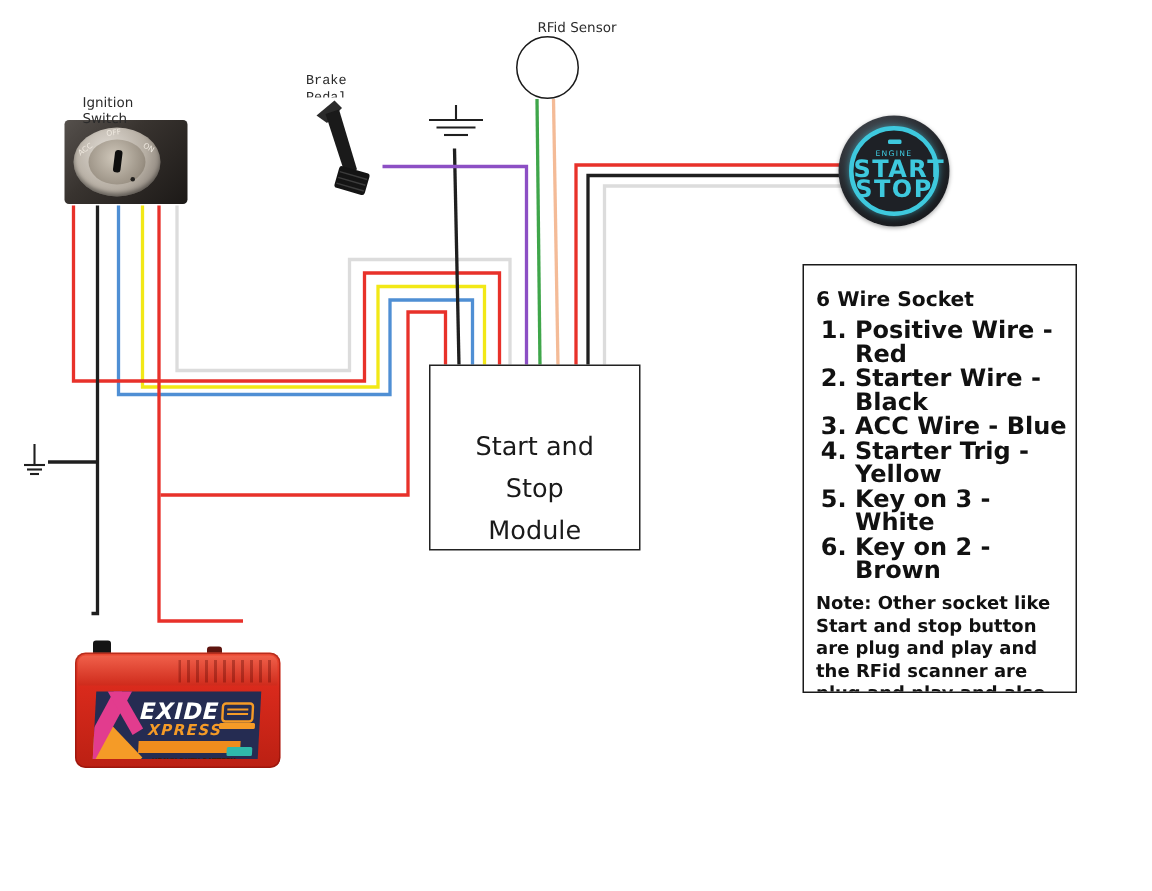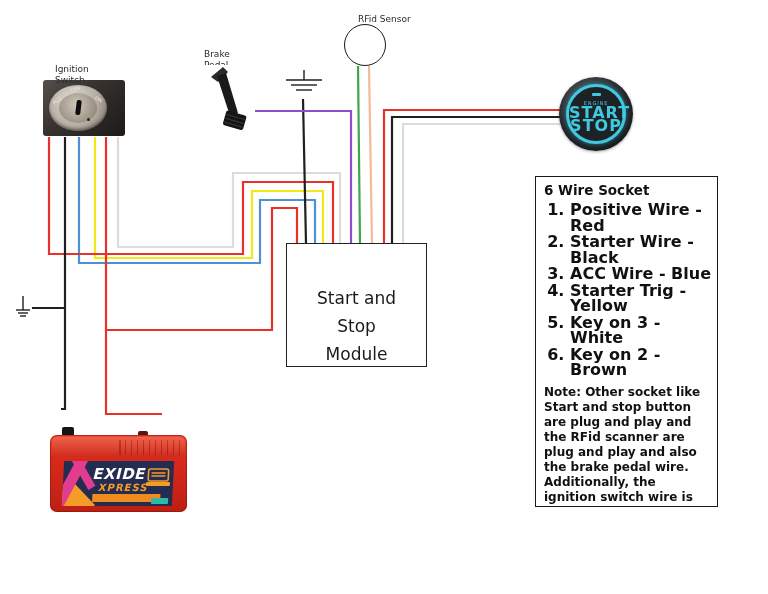--- a/index.html
+++ b/index.html
@@ -38,22 +38,22 @@
        box-shadow:0 1px 3px rgba(0,0,0,.35);}
   #btn-ring{position:absolute;left:7px;top:7px;right:7px;bottom:7px;border-radius:50%;
             border:3px solid var(--cyan);background:#1e2126;box-sizing:border-box;
             box-shadow:0 0 5px rgba(62,201,222,.55);}
   #btn-face{position:absolute;left:10px;top:9px;right:10px;bottom:10px;text-align:center;
             color:var(--cyan);}
   #btn-dash{width:9px;height:3px;background:var(--cyan);margin:7px auto 3px auto;border-radius:1px;}
   #btn-engine{font-size:6px;letter-spacing:1px;transform:scale(.85);}
   .btn-big{font-size:16px;font-weight:bold;letter-spacing:1px;line-height:13px;}
   
-  #socket-box{left:535px;top:176px;width:183px;height:331px;border:1.6px solid #1a1a1a;
-              background:#fff;z-index:2;box-sizing:border-box;padding:5px 6px 4px 8px;
+  #socket-box{left:535px;top:176px;width:183px;height:286px;border:1.6px solid #1a1a1a;
+              background:#fff;z-index:2;box-sizing:border-box;padding:15px 6px 4px 8px;
               overflow:hidden;font-weight:bold;color:#111;}
   #socket-title{font-size:13.5px;margin:0 0 4px 0;}
   #socket-list{margin:2px 0 0 0;padding-left:26px;font-size:16px;line-height:15.5px;}
   #socket-list li{margin:0 0 1px 0;}
   #socket-note{font-size:12px;line-height:15px;margin-top:7px;}
   
   #battery{left:50px;top:427px;width:137px;height:85px;z-index:2;}
   #bat-term{left:12px;top:0;width:12px;height:11px;background:#141414;border-radius:2px;}
   #bat-term2{left:88px;top:4px;width:10px;height:7px;background:#5e140e;border-radius:2px;}
   #bat-body{left:0;top:8px;width:137px;height:77px;border-radius:7px;
@@ -123,40 +123,40 @@
     <div class="abs" id="ign-bezel">
       <span class="dial-mark" style="left:3px;top:12px;transform:rotate(-35deg);">ACC</span>
       <span class="dial-mark" style="left:22px;top:1px;transform:rotate(-8deg);">OFF</span>
       <span class="dial-mark" style="right:4px;top:11px;transform:rotate(32deg);">ON</span>
     </div>
     <div class="abs" id="ign-inner"></div>
     <div class="abs" id="ign-key"></div>
     <div class="abs" id="ign-dot"></div>
   </div>
 
-  <div class="part-label" style="left:204px;top:49px;">
+  <div class="part-label" style="left:204px;top:49px;font-family:Liberation Mono, monospace;">
     <div>Brake</div>
     <div style="height:5px;overflow:hidden;">
       <span>Pedal</span>
     </div>
   </div>
   <div class="abs" id="pedal-wrap">
     <svg width="58" height="70" viewBox="0 0 58 70">
       <polygon points="14,12 26,2 31,7 21,17" fill="#2b2b2b"></polygon>
       <polygon points="20,11 29,8 41,48 33,51" fill="#1a1a1a"></polygon>
       <g transform="rotate(16 38 56)">
         <rect x="27" y="48" width="21" height="15" rx="2" fill="#141414"></rect>
         <line x1="28" y1="52" x2="47" y2="52" stroke="#3c3c3c" stroke-width="1"></line>
         <line x1="28" y1="56" x2="47" y2="56" stroke="#3c3c3c" stroke-width="1"></line>
         <line x1="28" y1="60" x2="47" y2="60" stroke="#3c3c3c" stroke-width="1"></line>
       </g>
     </svg>
   </div>
 
-  <div class="part-label" style="left:358px;top:14px;width:64px;text-align:left;">RFid Sensor</div>
+  <div class="part-label" style="left:347px;top:14px;width:64px;text-align:right;">RFid Sensor</div>
   <div class="abs" id="rfid-circle"></div>
 
   <div class="abs" id="module-box">
     <div id="module-title">
         <div>Start and</div>
         <div>Stop</div>
         <div>Module</div>
       </div>
   </div>
 

